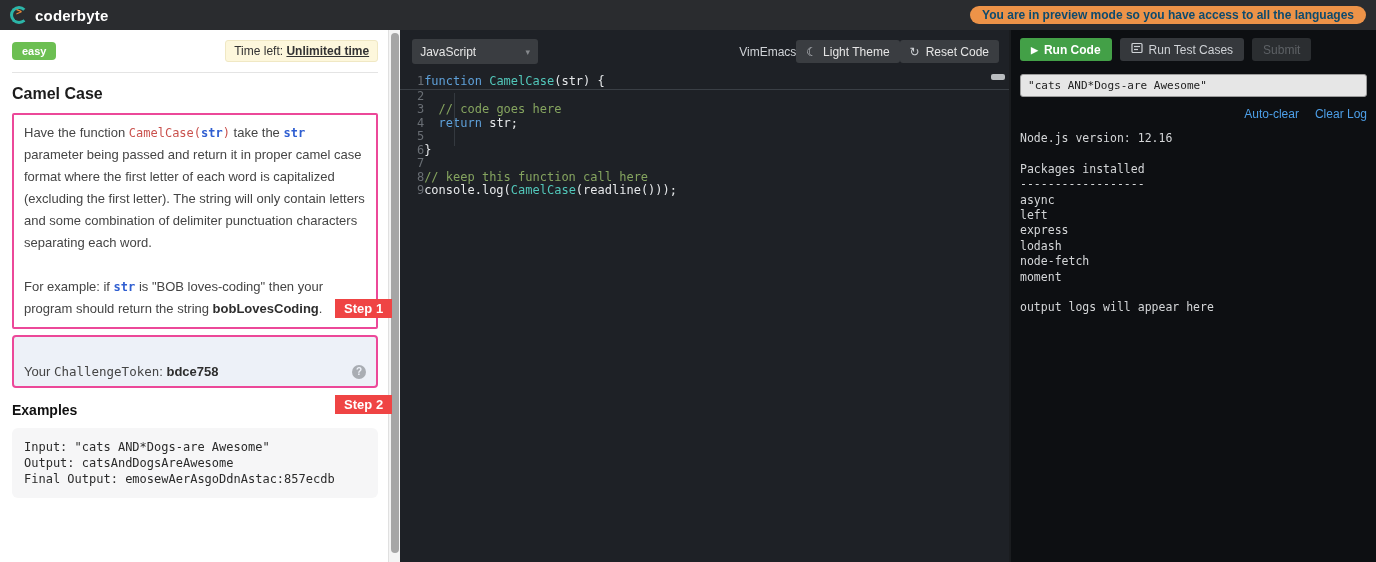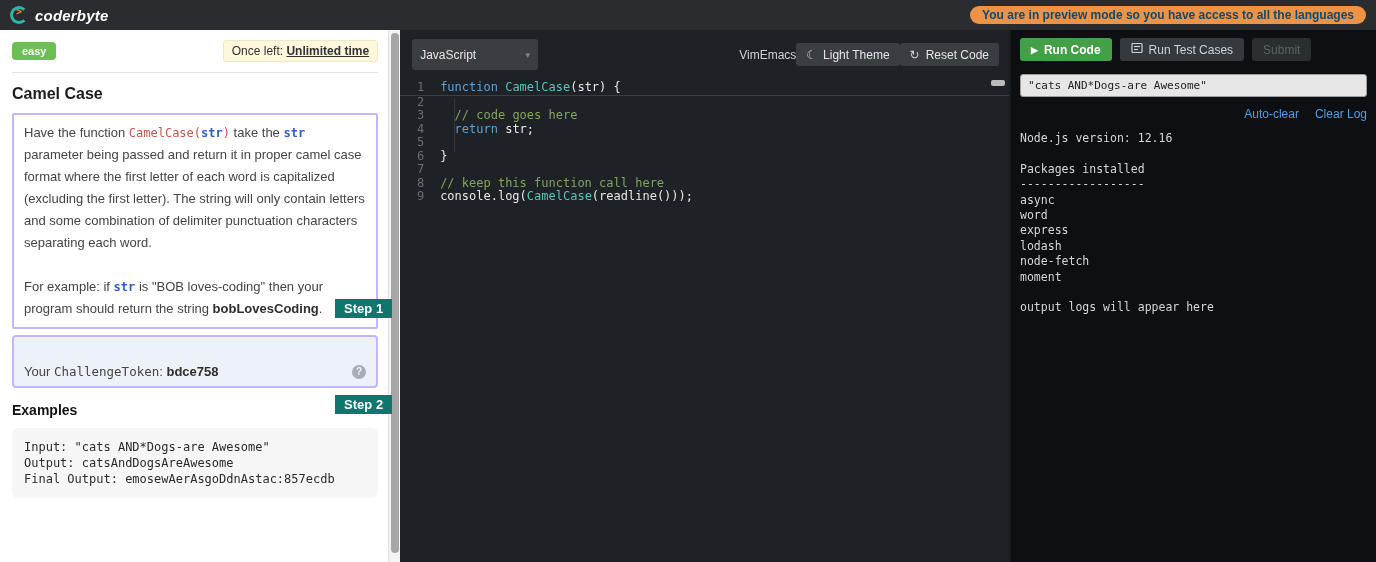--- a/index.html
+++ b/index.html
@@ -7,49 +7,49 @@
               font-family:"Liberation Sans", sans-serif; }
 
   
   .header { height:30px; background:#2a2c2f; display:flex; align-items:center;
             justify-content:space-between; padding:0 10px; position:relative; }
   .logo { display:flex; align-items:center; gap:7px; }
   .logo-icon { width:18px; height:18px; border-radius:50%; border:3px solid #2cb5a8;
                border-right-color:transparent; position:relative; display:inline-block; }
   .logo-icon .gt { position:absolute; left:3px; top:-3px; color:#e8883a; font-size:10px;
                    font-weight:bold; font-family:"DejaVu Sans Mono", monospace; }
-  .logo-text { color:#fff; font-weight:bold; font-size:15px; letter-spacing:.2px;font-style:italic; }
+  .logo-text { color:#fff; font-weight:bold; font-size:15px; letter-spacing:.2px; }
   .banner { background:#ed9348; color:#0c4a6e; font-size:12px; font-weight:600;
             border-radius:10px; padding:2px 12px; }
 
   
   .main { display:flex; height:532px; }
 
   
   .left-panel { width:414px; background:#fff; position:relative; height:532px; }
   .left-content { padding:8px 22px 0 12px; }
   .badges-row { display:flex; justify-content:space-between; align-items:center; margin-top:2px; }
   .easy-badge { background:#6cbf52; color:#fff; font-size:11px; font-weight:bold;
                 border-radius:4px; padding:3px 10px; }
   .time-badge { background:#fdf7dc; border:1px solid #f0e8c4; border-radius:3px;
                 color:#333; font-size:12px; padding:3px 8px; }
   .time-badge b { font-weight:bold;text-decoration:underline; }
   .divider { border:none; border-top:1px solid #e4e4e4; margin:10px 0 12px 0; }
   .challenge-title { font-size:16px; font-weight:bold; color:#1c1c1c; margin-bottom:10px; }
 
-  .step-box { border:2px solid #c4b5fd; border-radius:2px; padding:7px 10px; position:relative; }
+  .step-box { border:2px solid #ec4899; border-radius:2px; padding:7px 10px; position:relative; }
   .step1-box { background:#fff; margin-bottom:6px; }
   .step2-box { background:#edf1f8; border-radius:4px; margin-bottom:14px; }
   .desc-text { font-size:13px; line-height:22px; color:#454545; }
   .desc-text + .desc-text { margin-top:22px; }
   .code-red  { font-family:"DejaVu Sans Mono", monospace; font-size:12px; color:#c9514d; }
   .code-blue { font-family:"DejaVu Sans Mono", monospace; font-size:12px; color:#2f5ed1; font-weight:bold; }
   .code-plain{ font-family:"DejaVu Sans Mono", monospace; font-size:12.5px; color:#454545; }
   .bold { font-weight:bold; color:#2e2e2e; }
-  .step-badge { position:absolute; background:#0f766e; color:#fff; font-size:13px;
+  .step-badge { position:absolute; background:#ef4444; color:#fff; font-size:13px;
                 font-weight:bold; padding:2px 9px; z-index:5; white-space:nowrap; }
   .step1-badge { right:-16px; bottom:9px; }
   .step2-badge { right:-16px; top:58px; }
   .token-row { margin-top:20px; font-size:13px; color:#454545; display:flex; align-items:center; }
   .q-icon { margin-left:auto; width:14px; height:14px; border-radius:50%; background:#a9adb3;
             color:#edf1f8; font-size:10px; font-weight:bold; display:flex; align-items:center;
             justify-content:center; }
 
   .examples-title { font-size:14px; font-weight:bold; color:#111; margin:4px 0 10px 0; }
   .example-box { background:#f6f6f7; border-radius:6px; padding:11px 12px; margin-bottom:12px;
@@ -57,35 +57,35 @@
                  line-height:16px; white-space:pre; }
 
   .left-scrollbar { position:absolute; right:0; top:0; width:12px; height:532px;
                     background:#f4f4f4; border-left:1px solid #e0e0e0; }
   .left-scroll-thumb { position:absolute; left:2px; top:3px; width:8px; height:520px;
                        background:#a6a6a6; border-radius:5px; }
 
   
   .editor-panel { width:630px; background:#1e2126; position:relative; }
   .editor-toolbar { display:flex; align-items:center; padding:9px 10px 8px 12px; }
-  .lang-select { width:126px; height:31px; background:#3a3d41; border-radius:3px; color:#e6e6e6;
+  .lang-select { width:126px; height:25px; background:#3a3d41; border-radius:3px; color:#e6e6e6;
                  font-size:12px; display:flex; align-items:center; padding:0 8px; }
   .lang-select .chev { margin-left:auto; color:#86898d; font-size:9px; }
   .toolbar-right { margin-left:auto; display:flex; align-items:center; }
   .mode-link { color:#cfd2d6; font-size:12px; cursor:pointer; }
   .tb-btn { background:#3a3d41; border-radius:3px; height:23px; color:#e6e6e6; font-size:12px;
             display:flex; align-items:center; gap:6px; padding:0 10px; border:none; cursor:pointer; }
   .tb-icon { font-size:12px; color:#cfd2d6; }
 
   .code-area { position:relative; padding-top:3px; font-family:"DejaVu Sans Mono", monospace;
                font-size:12px; }
   .code-line { display:flex; line-height:13.5px; white-space:pre; }
   .code-line.active-line { border-bottom:1px solid #3a3f45; }
   .ln { width:24px; text-align:right; color:#696e74; flex:none; }
-  .lc { margin-left:16px; }
+  .lc { }
   .tok-kw { color:#5ea0d8; }
   .tok-fn { color:#52c7ba; }
   .tok-cmt { color:#85a45f; }
   .tok-plain { color:#e6e8ea; }
   .indent-guide { position:absolute; left:54px; top:21px; width:1px; height:53px; background:#34393f; }
   .editor-scroll-thumb { position:absolute; right:4px; top:2px; width:14px; height:6px;
                          background:#b9bcbf; border-radius:2px; }
 
   
   .console-panel { width:379px; background:#0d0f12; border-left:2px solid #1a1c1f;
@@ -123,21 +123,21 @@
   <div class="banner">You are in preview mode so you have access to all the languages</div>
 </div>
 
 <div class="main">
 
   <div class="left-panel">
     <div class="left-content">
 
       <div class="badges-row">
         <span class="easy-badge">easy</span>
-        <span class="time-badge"><span>Once left: </span><b>Unlimited time</b></span>
+        <span class="time-badge"><span>Time left: </span><b>Unlimited time</b></span>
       </div>
 
       <hr class="divider">
 
       <div class="challenge-title">Camel Case</div>
 
       <div class="step-box step1-box">
         <p class="desc-text"><span>Have the function </span><span class="code-red">CamelCase(</span><span class="code-blue">str</span><span class="code-red">)</span><span> take the </span><span class="code-blue">str</span><span> parameter being passed and return it in proper camel case format where the first letter of each word is capitalized (excluding the first letter). The string will only contain letters and some combination of delimiter punctuation characters separating each word.</span></p>
         <p class="desc-text"><span>For example: if </span><span class="code-blue">str</span><span> is "BOB loves-coding" then your program should return the string </span><span class="bold">bobLovesCoding</span><span>.</span></p>
         <span class="step-badge step1-badge">Step 1</span>
@@ -227,21 +227,21 @@
       <span class="console-link">Clear Log</span>
     </div>
 
     <div class="console-output">
 
     <div class="console-line">Node.js version: 12.16</div>
         <div class="console-line"></div>
         <div class="console-line">Packages installed</div>
         <div class="console-line">------------------</div>
         <div class="console-line">async</div>
-        <div class="console-line">word</div>
+        <div class="console-line">left</div>
         <div class="console-line">express</div>
         <div class="console-line">lodash</div>
         <div class="console-line">node-fetch</div>
         <div class="console-line">moment</div>
         <div class="console-line"></div>
         <div class="console-line">output logs will appear here</div>
       </div>
   </div>
 
 </div>

